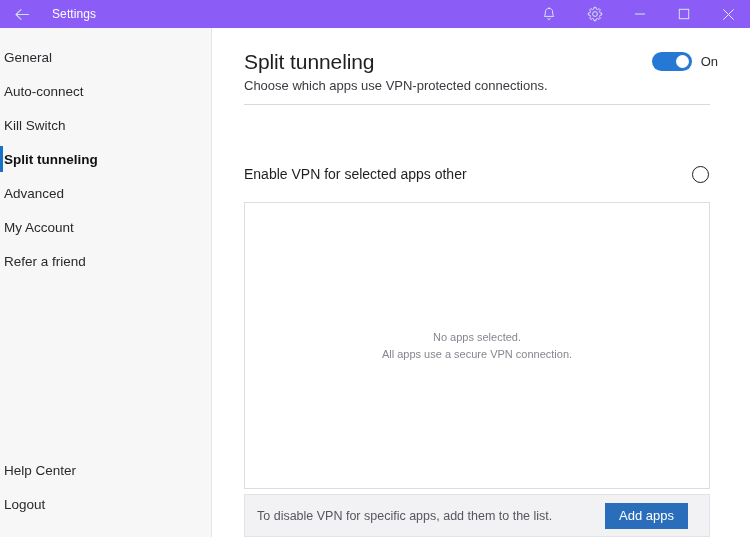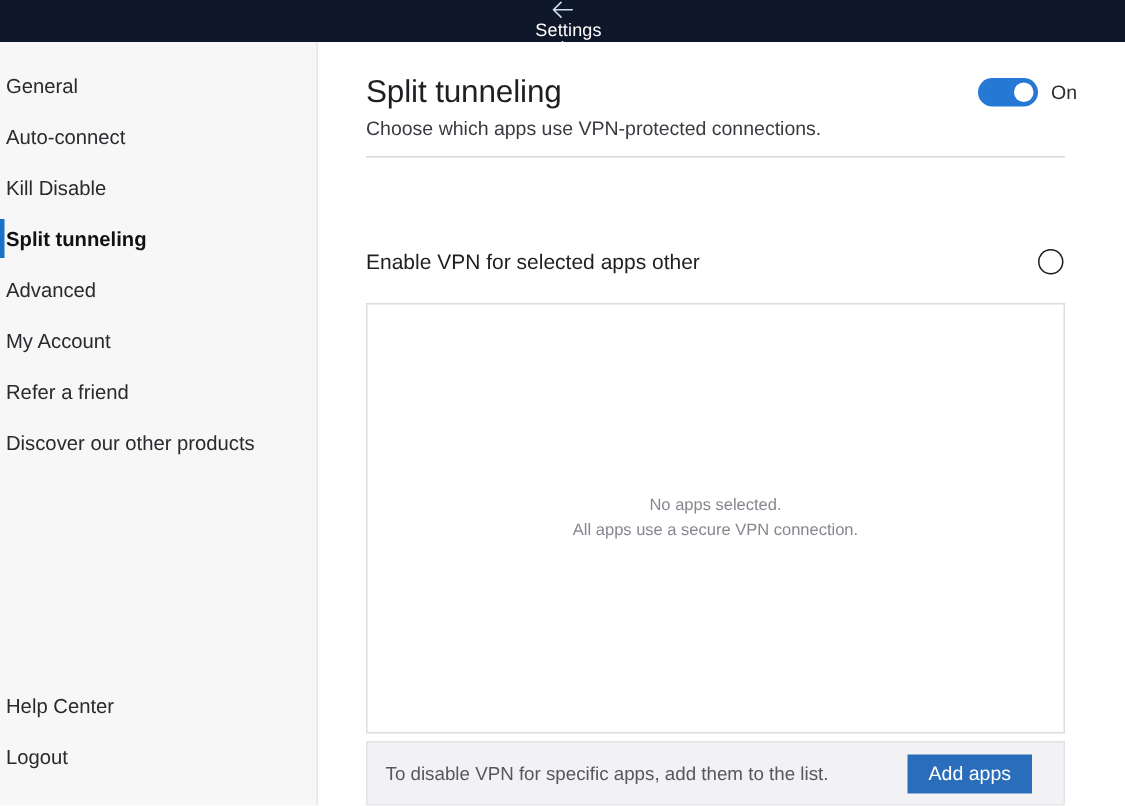--- a/index.html
+++ b/index.html
@@ -14,24 +14,23 @@
   #app {
     position:relative;
     width:750px; height:537px;
     background:#ffffff;
   }
 
   
   .titlebar {
     position:absolute; left:0; top:0;
     width:750px; height:28px;
-    background:#0f172a;
+    background:#8b5cf6;
     display:flex; align-items:center;
     color:#ffffff;
-    flex-direction:column;
   }
   .tb-back {
     width:44px; height:28px;
     display:flex; align-items:center; justify-content:center;
     color:#cfe0ee;
   }
   .tb-back svg { display:block; }
   .tb-title {
     font-size:12px;
     color:#ffffff;
@@ -254,21 +253,21 @@
         <span>General</span>
       </div>
 
       <div class="nav-item">
         <span class="accent"></span>
         <span>Auto-connect</span>
       </div>
 
       <div class="nav-item">
         <span class="accent"></span>
-        <span>Kill Disable</span>
+        <span>Kill Switch</span>
       </div>
 
       <div class="nav-item selected">
         <span class="accent"></span>
         <span>Split tunneling</span>
       </div>
 
       <div class="nav-item">
         <span class="accent"></span>
         <span>Advanced</span>
@@ -279,21 +278,20 @@
         <span>My Account</span>
       </div>
 
       <div class="nav-item">
         <span class="accent"></span>
         <span>Refer a friend</span>
       </div>
 
       <div class="nav-item">
         <span class="accent"></span>
-        <span>Discover our other products</span>
       </div>
     </div>
 
     <div class="nav-bottom">
       <div class="nav-item">
         <span class="accent"></span>
         <span>Help Center</span>
       </div>
       <div class="nav-item">
         <span class="accent"></span>

